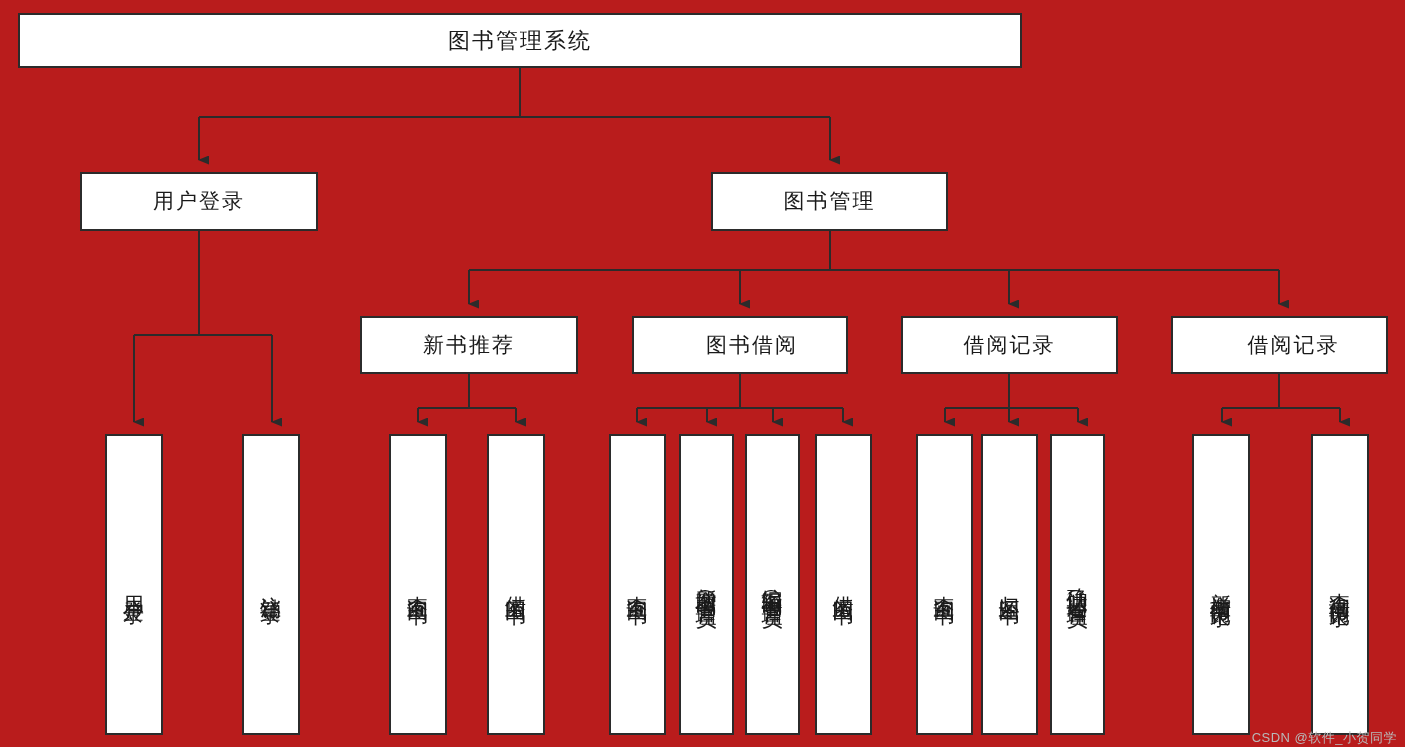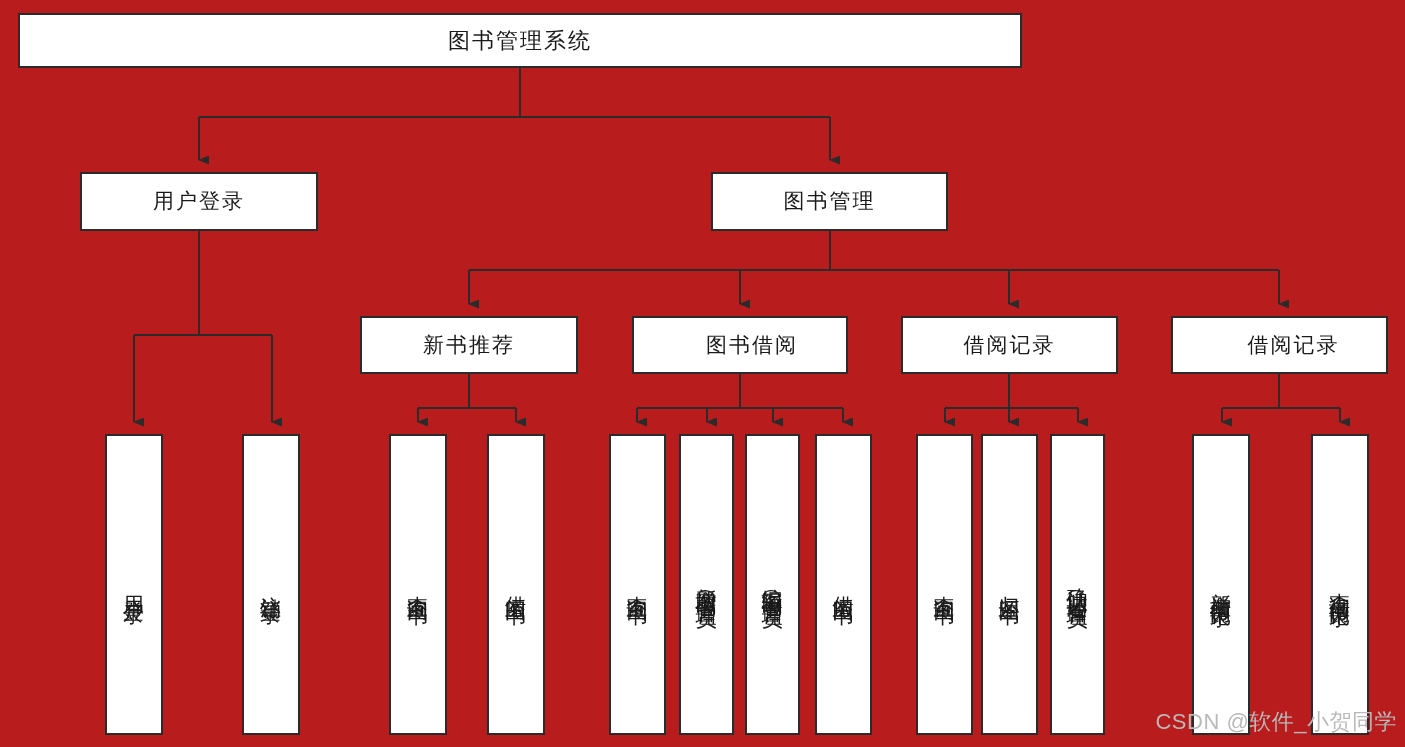--- a/index.html
+++ b/index.html
@@ -58,22 +58,22 @@
     font-size:21px;
     letter-spacing:3px;
     line-height:1;
     white-space:nowrap;
     max-height:100%;
   }
   
   #watermark{
     position:absolute;
     right:8px;
-    bottom:10px;
-    font-size:22px;
+    bottom:0;
+    font-size:13px;
     color:#b9b9b9;
     letter-spacing:0.5px;
     white-space:nowrap;
     user-select:none;
   }
 </style>
 </head>
 <body>
 
 <div id="canvas">

